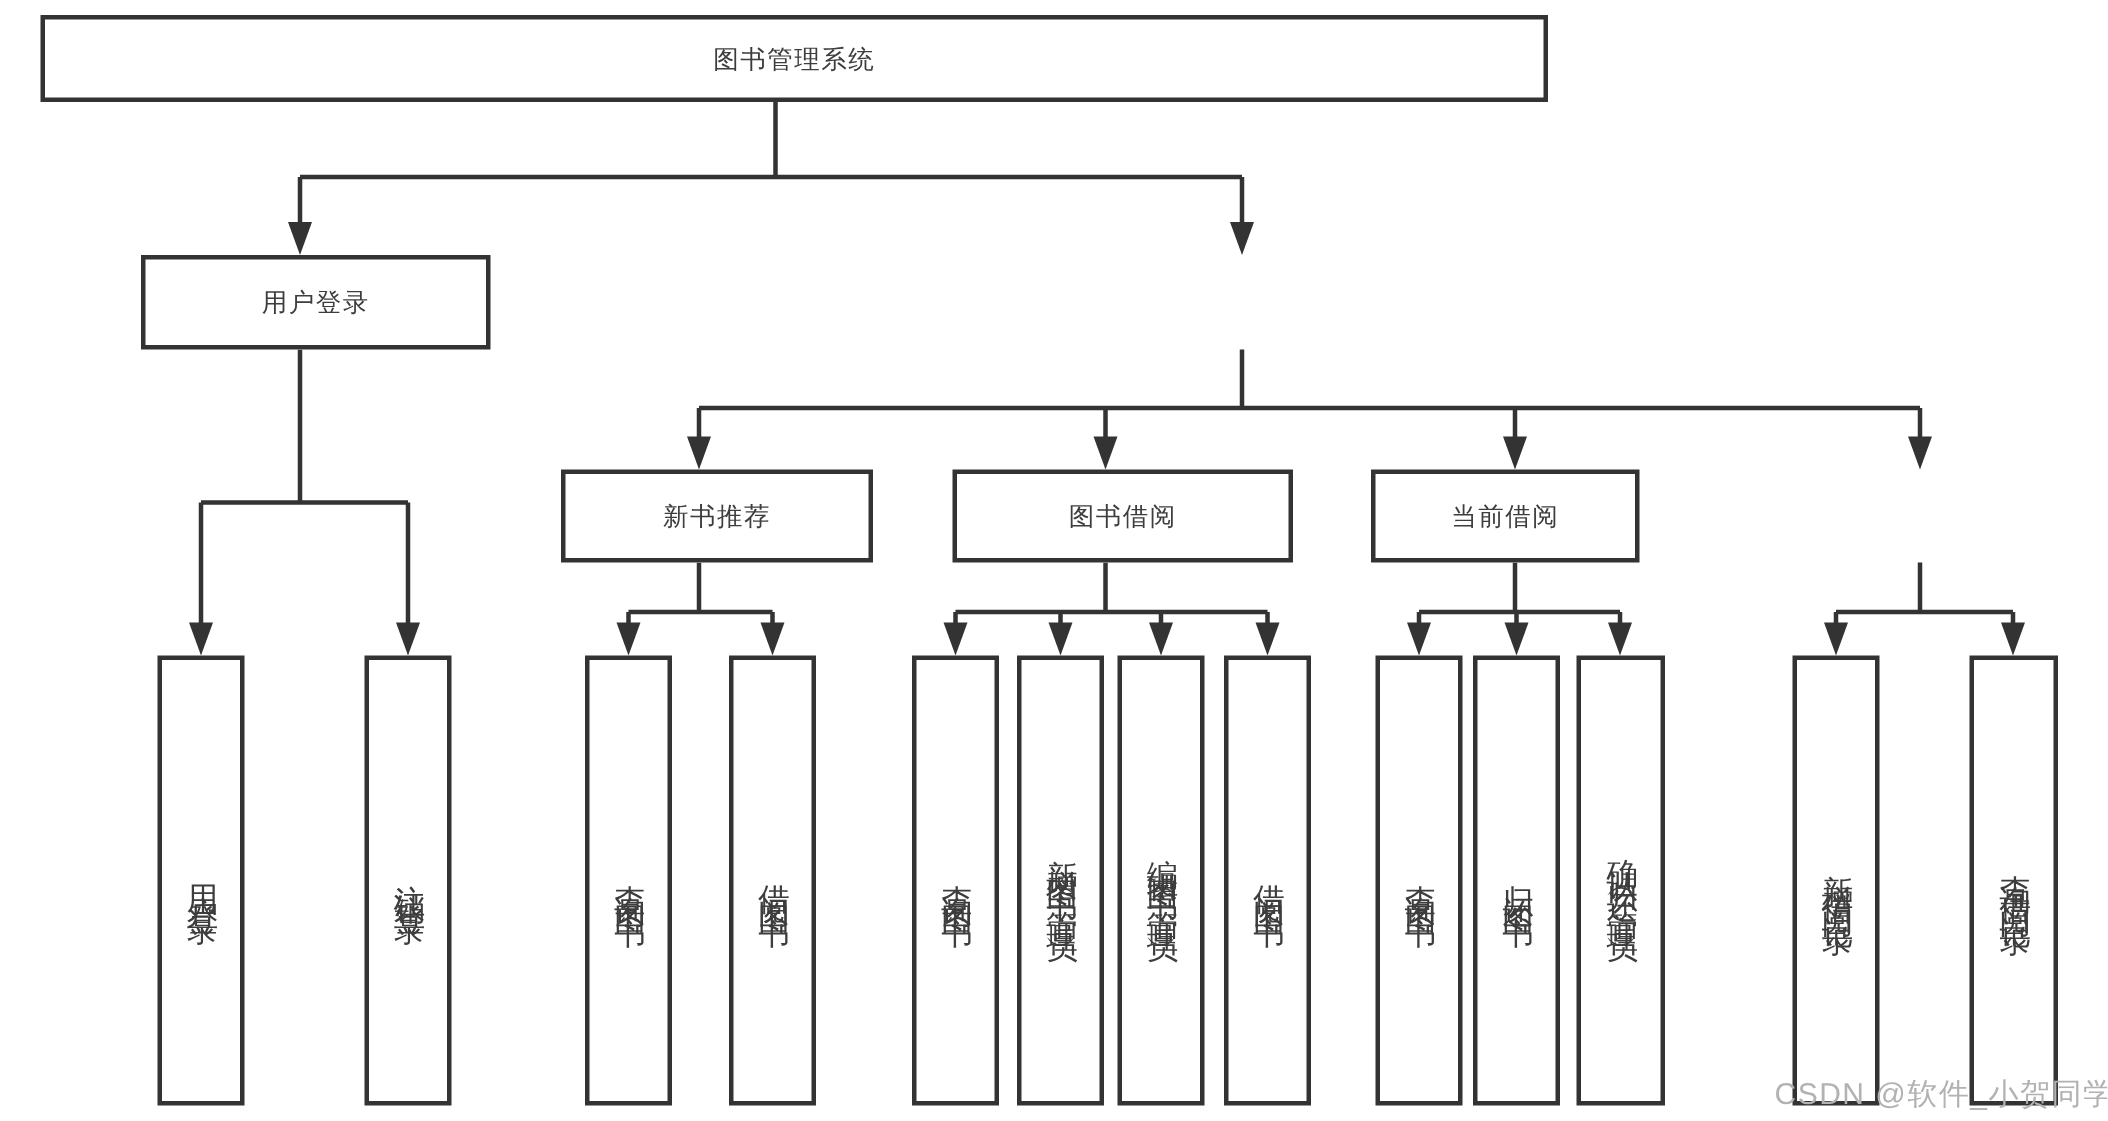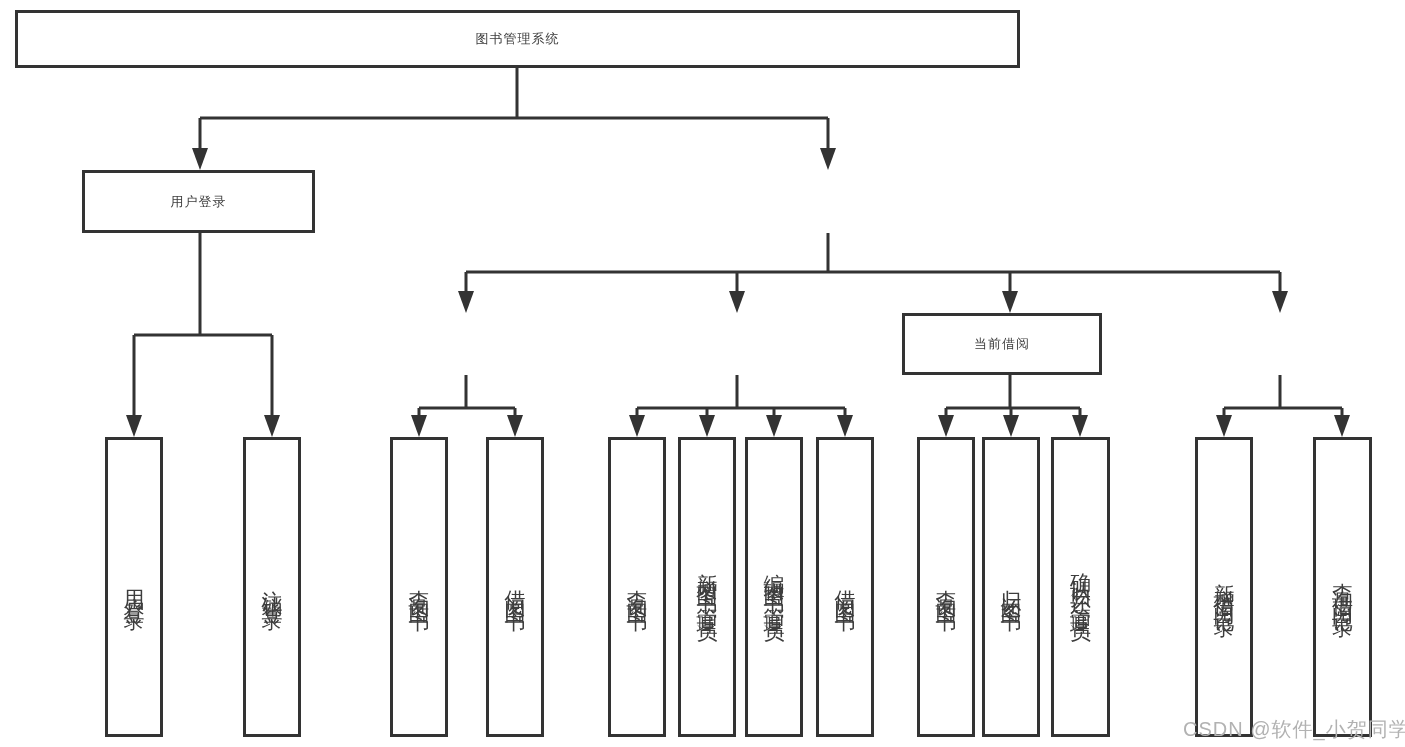--- a/index.html
+++ b/index.html
@@ -35,22 +35,23 @@
     box-sizing: border-box;
     background: #ffffff;
     border: 3px solid #333333;
     color: #3d3d3d;
     display: flex;
     align-items: center;
     justify-content: center;
     z-index: 2;
   }
   .node.h {
-    font-size: 13px;
+    font-size: 17px;
     letter-spacing: 1px;
+    margin-left: 12px;
   }
   .node.leaf .vtext {
     writing-mode: vertical-lr;
     text-orientation: mixed;
     font-size: 21px;
     line-height: 1.15;
     letter-spacing: 7px;
     white-space: nowrap;
   }
   .watermark {
@@ -96,21 +97,23 @@
     <polygon class="ah" points="1003,415 1019,415 1011,437"></polygon>
     <polygon class="ah" points="1072,415 1088,415 1080,437"></polygon>
     <polygon class="ah" points="1216,415 1232,415 1224,437"></polygon>
     <polygon class="ah" points="1334,415 1350,415 1342,437"></polygon>
   </svg>
 
   <div class="node h" style="left:15px;top:10px;width:1005px;height:58px">图书管理系统</div>
 
   <div class="node h" style="left:82px;top:170px;width:233px;height:63px">用户登录</div>
 
-  <div class="node h" style="left:902px;top:313px;width:200px;height:62px">当前借阅</div>
+  <div class="node h" style="left:362px;top:313px;width:208px;height:62px">新书推荐</div>
+  <div class="node h" style="left:623px;top:313px;width:227px;height:62px">图书借阅</div>
+  <div class="node h" style="left:902px;top:313px;width:179px;height:62px">当前借阅</div>
 
   <div class="node leaf" style="left:105px;top:437px;width:58px;height:300px">
     <span class="vtext">用户登录</span>
   </div>
   <div class="node leaf" style="left:243px;top:437px;width:58px;height:300px">
     <span class="vtext">注销登录</span>
   </div>
   <div class="node leaf" style="left:390px;top:437px;width:58px;height:300px">
     <span class="vtext">查询图书</span>
   </div>

